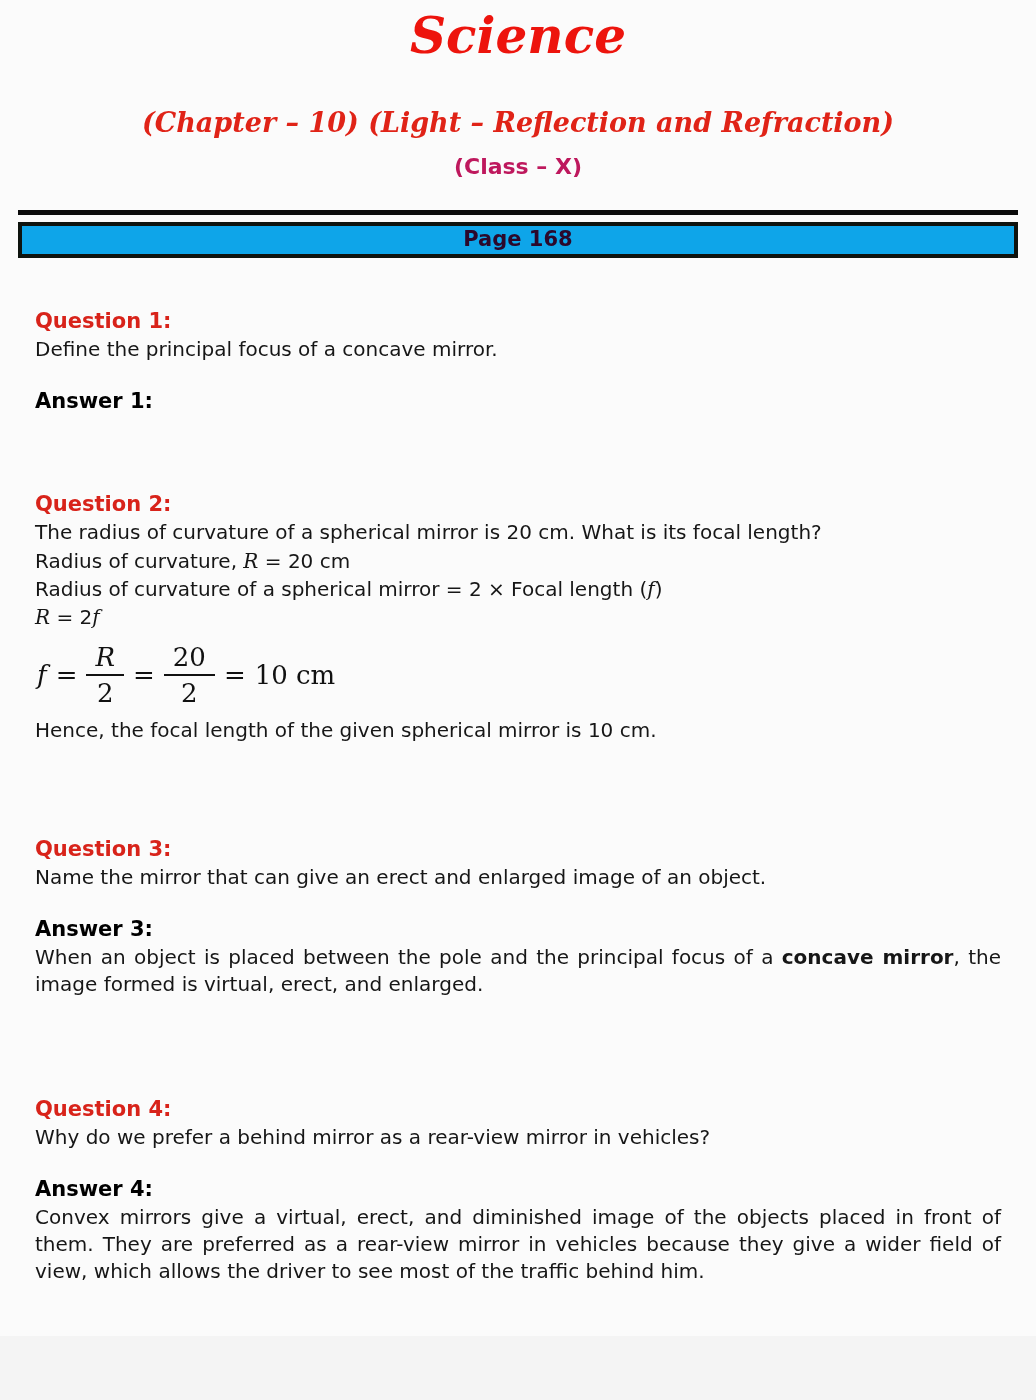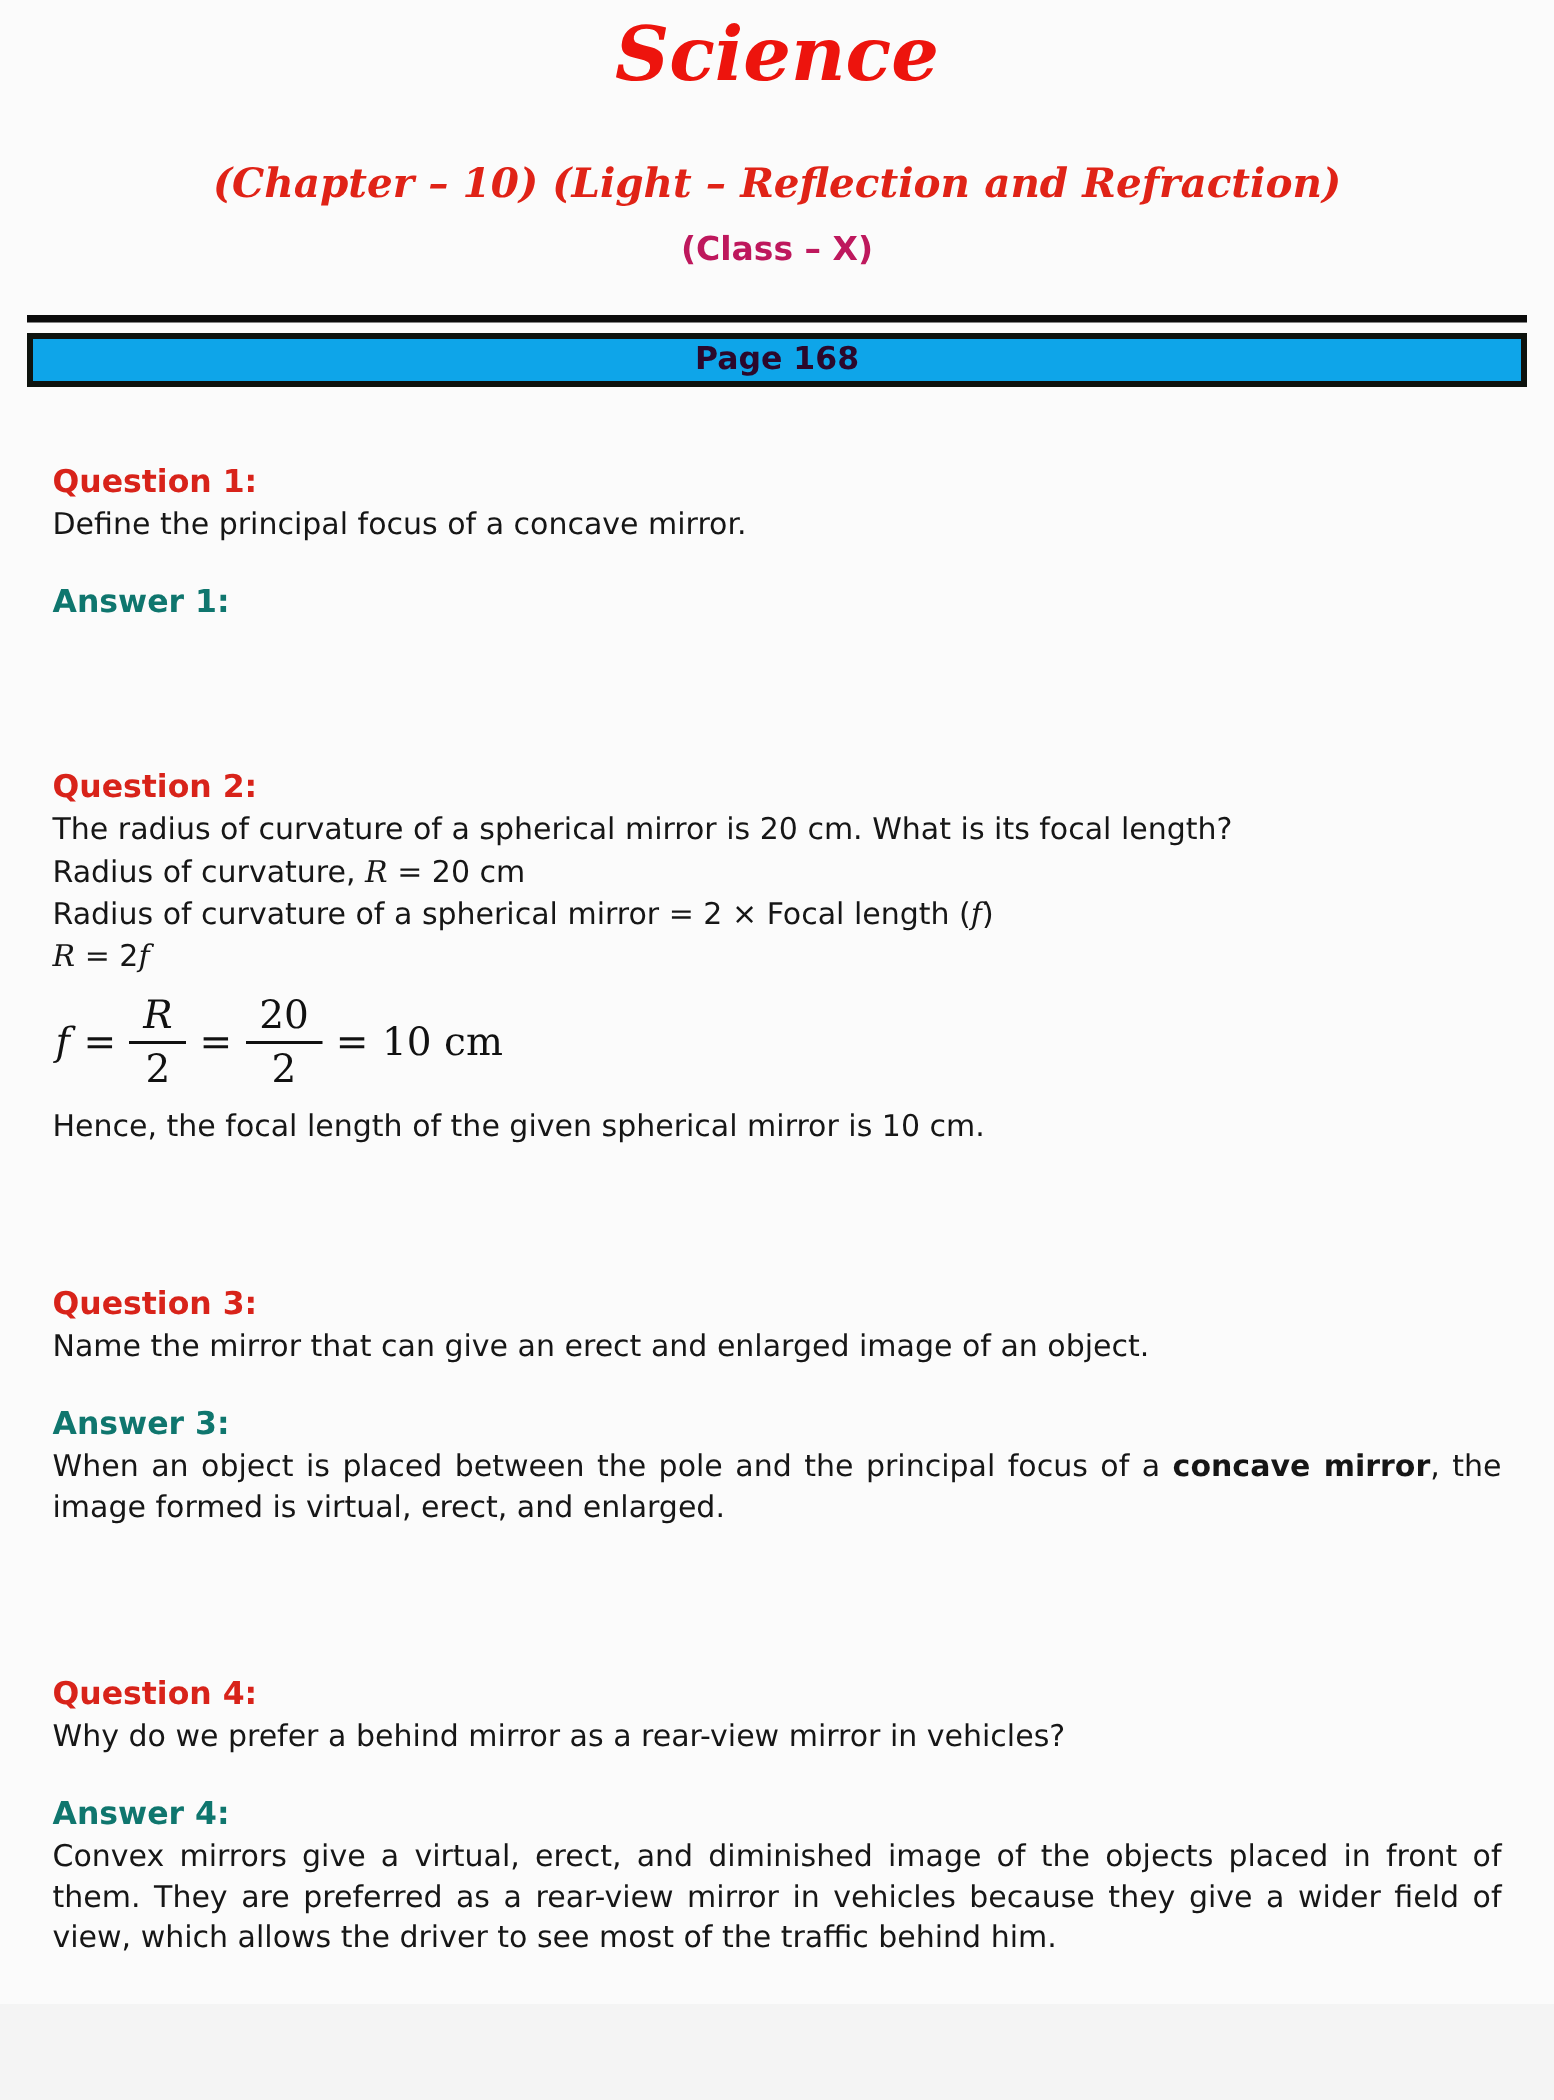--- a/index.html
+++ b/index.html
@@ -71,26 +71,26 @@
   .q-label {
     margin: 0;
     font-weight: bold;
     font-size: 21px;
     color: #d8231a;
   }
   .a-label {
     margin: 25px 0 0;
     font-weight: bold;
     font-size: 21px;
-    color: #0f766e;
+    color: #000000;
   }
   .q-text { margin: 1px 0 0; }
   .a-text { margin: 1px 0 0; }
   .justify { text-align: justify; }
-  .sec-q1 { margin-bottom: 96px; }
+  .sec-q1 { margin-bottom: 76px; }
   .sec-q2 { margin-bottom: 92px; }
   .sec-q3 { margin-bottom: 98px; }
   .a2-line { margin: 0; line-height: 28px; }
   .a2-first { margin-top: 1px; }
   .ivar {
     font-family: "DejaVu Serif", serif;
     font-style: italic;
   }
   b.strong { font-weight: bold; }
   

